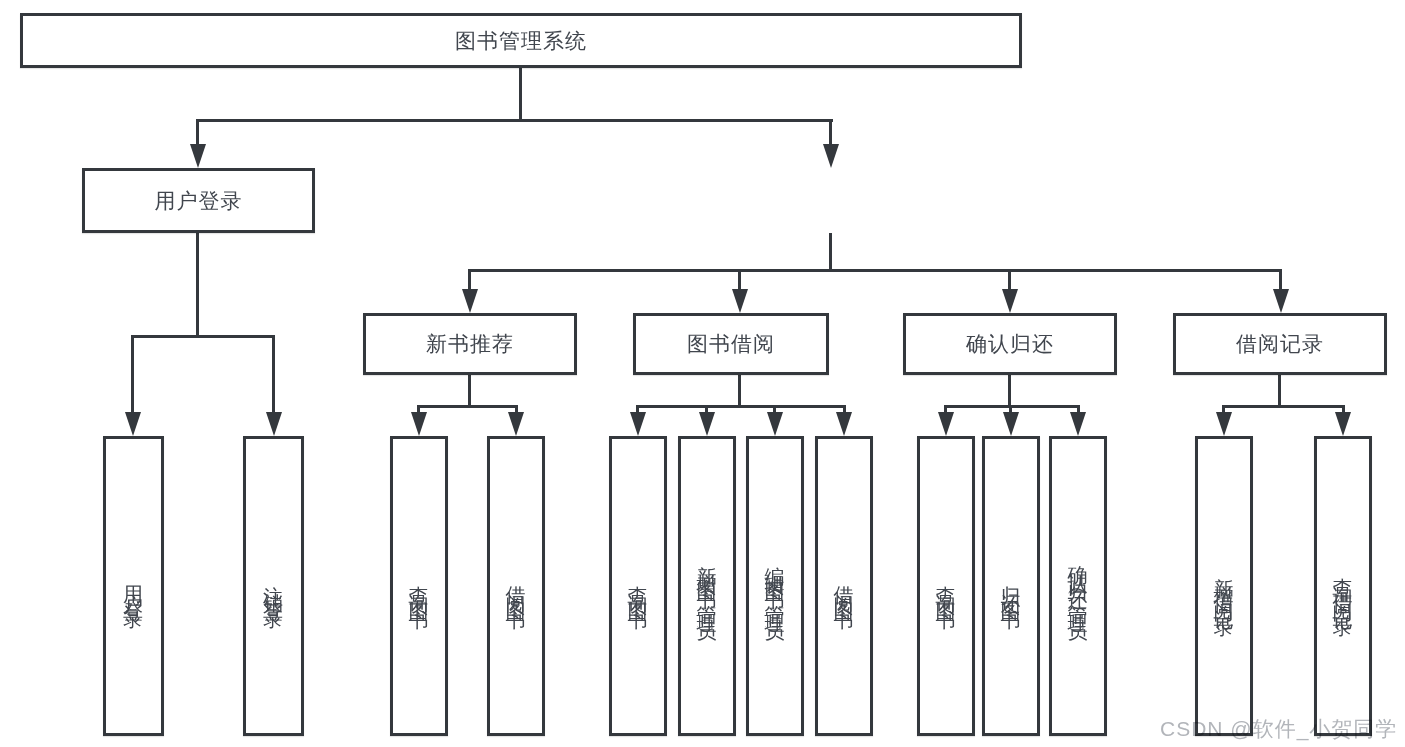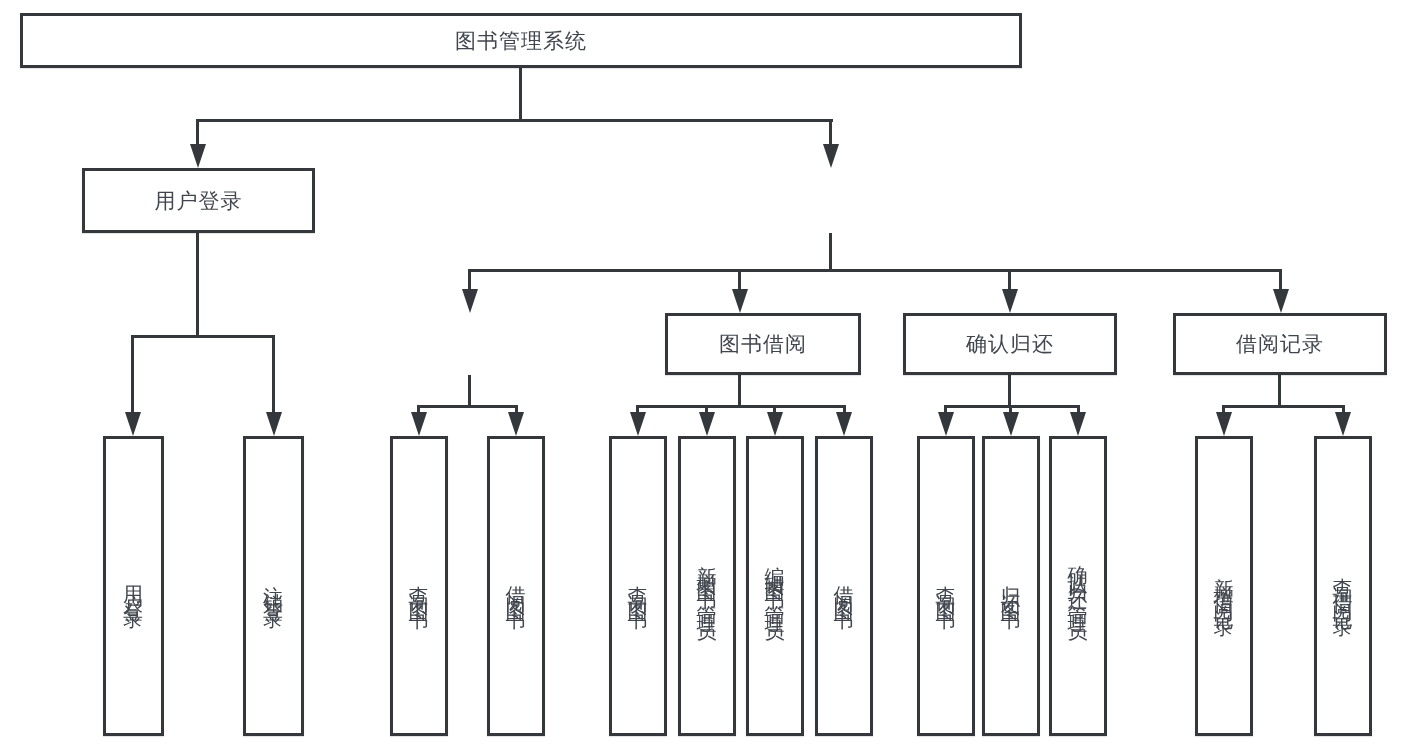--- a/index.html
+++ b/index.html
@@ -58,21 +58,24 @@
 <div class="canvas">
 
   <div class="box" style="left:20px;top:13px;width:1002px;height:55px;">
     <span class="hlabel">图书管理系统</span>
   </div>
 
   <div class="box" style="left:82px;top:168px;width:233px;height:65px;">
     <span class="hlabel">用户登录</span>
   </div>
 
-  <div class="box" style="left:633px;top:313px;width:196px;height:62px;margin-left:32px;">
+  <div class="box" style="left:363px;top:313px;width:214px;height:62px;">
+    <span class="hlabel">新书推荐</span>
+  </div>
+  <div class="box" style="left:633px;top:313px;width:196px;height:62px;">
     <span class="hlabel">图书借阅</span>
   </div>
   <div class="box" style="left:903px;top:313px;width:214px;height:62px;">
     <span class="hlabel">确认归还</span>
   </div>
   <div class="box" style="left:1173px;top:313px;width:214px;height:62px;">
     <span class="hlabel">借阅记录</span>
   </div>
 
   <div class="box leaf" style="left:103px;top:436px;width:61px;height:300px;">
@@ -171,14 +174,15 @@
   <div class="vl" style="left:1077px;top:405px;height:10px;"></div>
   <div class="ah" style="left:1070px;top:412px;"></div>
 
   <div class="vl" style="left:1278px;top:375px;height:32px;"></div>
   <div class="hl" style="left:1222px;top:405px;width:123px;"></div>
   <div class="vl" style="left:1222px;top:405px;height:10px;"></div>
   <div class="ah" style="left:1216px;top:412px;"></div>
   <div class="vl" style="left:1342px;top:405px;height:10px;"></div>
   <div class="ah" style="left:1335px;top:412px;"></div>
 
+  <div class="watermark">CSDN @软件_小贺同学</div>
 
 </div>
 
 </body></html>

